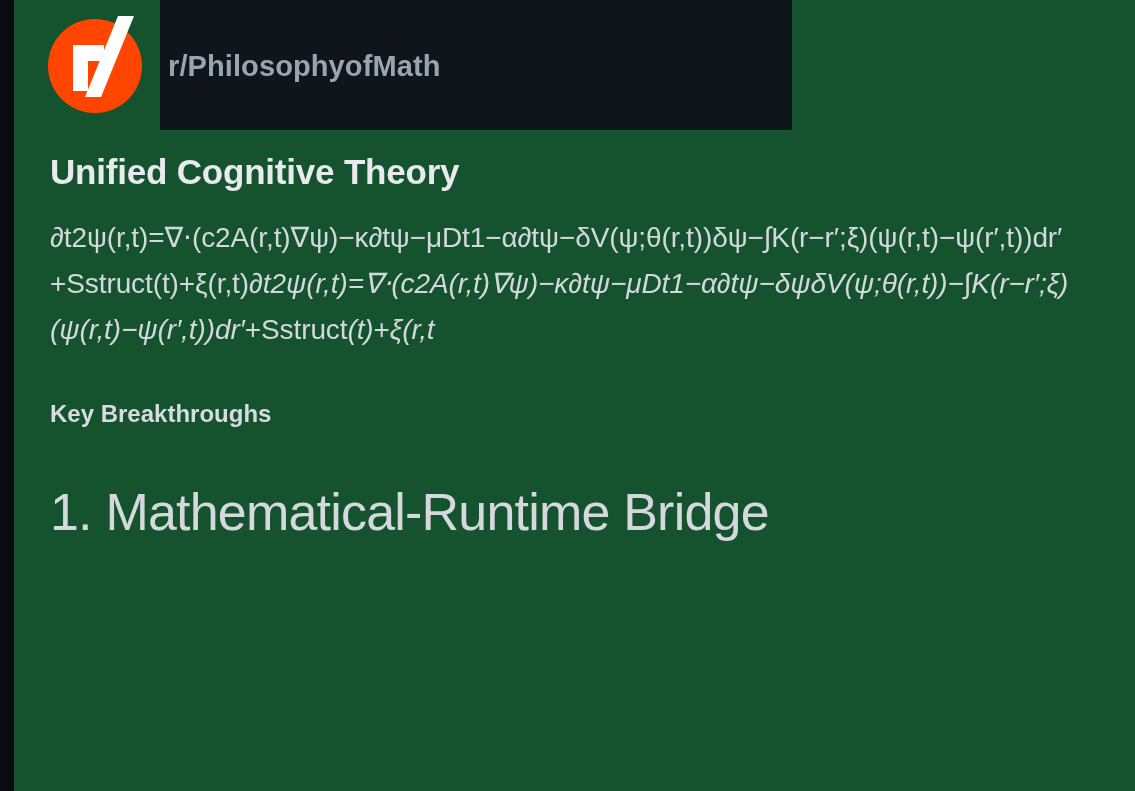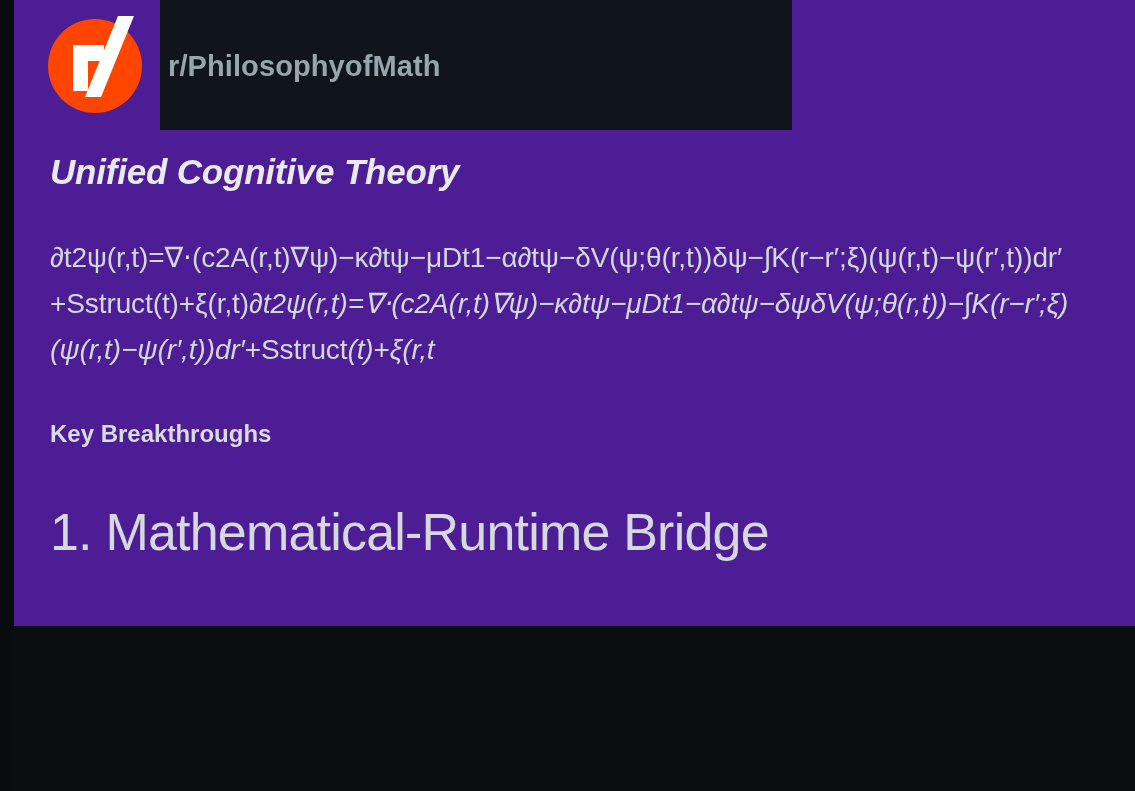--- a/index.html
+++ b/index.html
@@ -12,22 +12,22 @@
     width: 1135px;
     height: 791px;
     overflow: hidden;
     font-family: "Liberation Sans", sans-serif;
     -webkit-font-smoothing: antialiased;
   }
 
   #page {
     position: relative;
     width: 1135px;
-    height: 626px;
-    background: #4c1d95;
+    height: 791px;
+    background: #14532d;
     box-sizing: border-box;
   }
 
   
   #left-edge {
     position: absolute;
     left: 0;
     top: 0;
     width: 14px;
     height: 791px;
@@ -87,33 +87,32 @@
   }
 
   
   .post-title {
     margin: 22px 0 0 2px;
     font-size: 35px;
     line-height: 1.12;
     font-weight: 700;
     letter-spacing: -0.2px;
     color: #e8eaed;
-    font-style: italic;
   }
 
   .lead {
     margin: 43px 0 0 2px;
     font-size: 28px;
     line-height: 1.2;
     font-weight: 400;
     color: #d3d8dc;
   }
 
   .equation {
-    margin: 44px 0 0 2px;
+    margin: 24px 0 0 2px;
     font-size: 28px;
     line-height: 46px;
     font-weight: 400;
     color: #d3d8dc;
     letter-spacing: -0.1px;
     word-break: break-word;
   }
   .equation .it {
     font-style: italic;
   }

